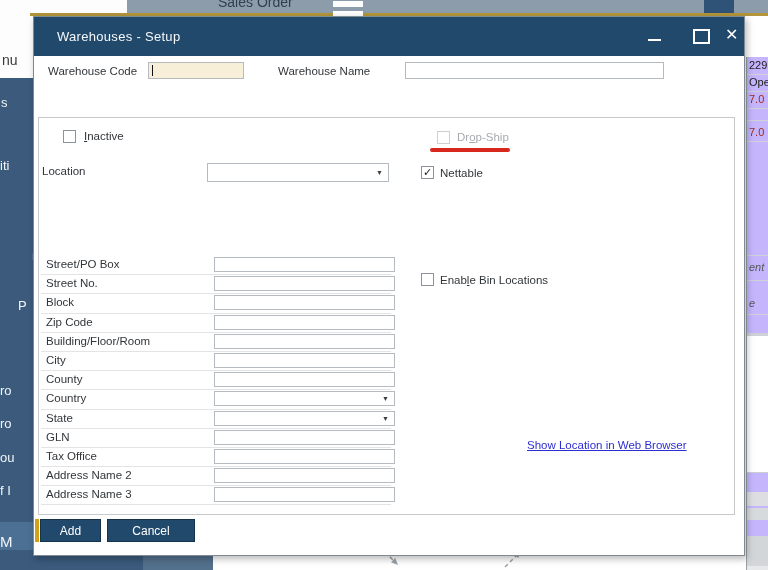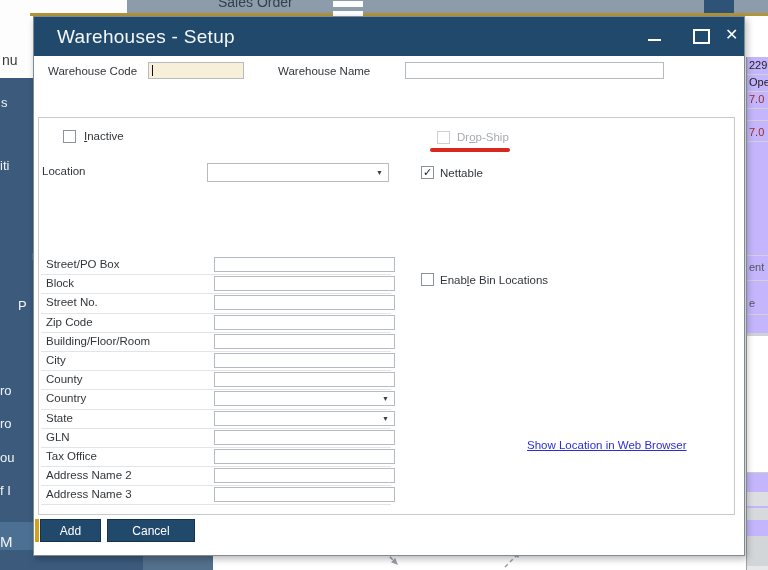--- a/index.html
+++ b/index.html
@@ -23,32 +23,32 @@
   .bg-frag.dark{color:#3a3a3a;font-size:14px;}
   .bg-frag.big{font-size:15px;}
   .bottom-strip-a{position:absolute;left:0;top:556px;width:143px;height:14px;background:#3b5a7c;}
   .bottom-strip-b{position:absolute;left:143px;top:556px;width:70px;height:14px;background:#53708c;}
   .arrows-svg{position:absolute;left:370px;top:544px;}
 
   
   .right-panel{position:absolute;left:746px;top:17px;width:22px;height:549px;background:#c4b5fd;border-left:1px solid #9aa0a5;overflow:hidden;margin-top:40px;}
   .rp-frag{position:absolute;left:2px;font-size:11px;color:#222;white-space:nowrap;}
   .rp-frag.red{color:#9c2b1f;}
-  .rp-frag.gray{color:#55595d;}
+  .rp-frag.gray{color:#55595d;font-style:italic;}
   .rp-cell{position:absolute;left:0;top:276px;width:22px;height:20px;background:#ced2d6;border-bottom:1px solid #a9adb1;
            font-size:10px;color:#6a6e72;padding-left:3px;box-sizing:border-box;}
   .rp-row{position:absolute;left:0;width:22px;height:17px;background:#fff;border-bottom:1px solid #cbcdd0;}
   .rp-line{position:absolute;left:0;width:22px;height:1px;background:#cfd3d6;}
   .rp-band{position:absolute;left:0;width:22px;}
 
   
   .dialog{position:absolute;left:33px;top:16px;width:712px;height:540px;background:#fff;
           border:1px solid #7f8a93;box-shadow:2px 3px 7px rgba(0,0,0,.28);z-index:10;box-sizing:border-box;}
   .titlebar{position:absolute;left:0;top:0;width:100%;height:39px;background:#20496c;cursor:default;}
-  .dlg-title{position:absolute;left:23px;top:0;line-height:39px;font-size:19px;color:#f5f7f9;letter-spacing:.3px;}
+  .dlg-title{position:absolute;left:23px;top:0;line-height:39px;font-size:13px;color:#f5f7f9;letter-spacing:.3px;}
   .win-min{position:absolute;left:614px;top:22px;width:13px;height:2px;background:#fff;cursor:pointer;}
   .win-max{position:absolute;left:659px;top:12px;width:13px;height:11px;border:2px solid #fff;cursor:pointer;}
   .win-close{position:absolute;left:691px;top:8px;font-size:16px;color:#fff;cursor:pointer;}
 
   .lbl{position:absolute;font-size:11.5px;color:#32363a;white-space:nowrap;}
   .lbl.disabled{color:#a7abb0;}
   .mn{text-decoration:underline;}
 
   .inp{position:absolute;background:#fff;border:1px solid #b6bbc1;box-sizing:border-box;height:17px;}
   .inp.cream{background:#f8efd8;}
@@ -182,25 +182,25 @@
 
     <div class="cb" style="left:387px;top:256px;"></div>
     <span class="lbl" style="left:406px;top:257px;"><span>Enab</span><span class="mn">l</span><span>e Bin Locations</span></span>
 
     <div class="addr" id="address-rows">
         <div class="addr-row">
           <span class="addr-label">Street/PO Box</span>
           <div class="addr-field"><span></span></div>
         </div>
         <div class="addr-row">
+          <span class="addr-label">Street No.</span>
+          <div class="addr-field"><span></span></div>
+        </div>
+        <div class="addr-row">
           <span class="addr-label">Block</span>
-          <div class="addr-field"><span></span></div>
-        </div>
-        <div class="addr-row">
-          <span class="addr-label">Street No.</span>
           <div class="addr-field"><span></span></div>
         </div>
         <div class="addr-row">
           <span class="addr-label">Zip Code</span>
           <div class="addr-field"><span></span></div>
         </div>
         <div class="addr-row">
           <span class="addr-label">Building/Floor/Room</span>
           <div class="addr-field"><span></span></div>
         </div>

